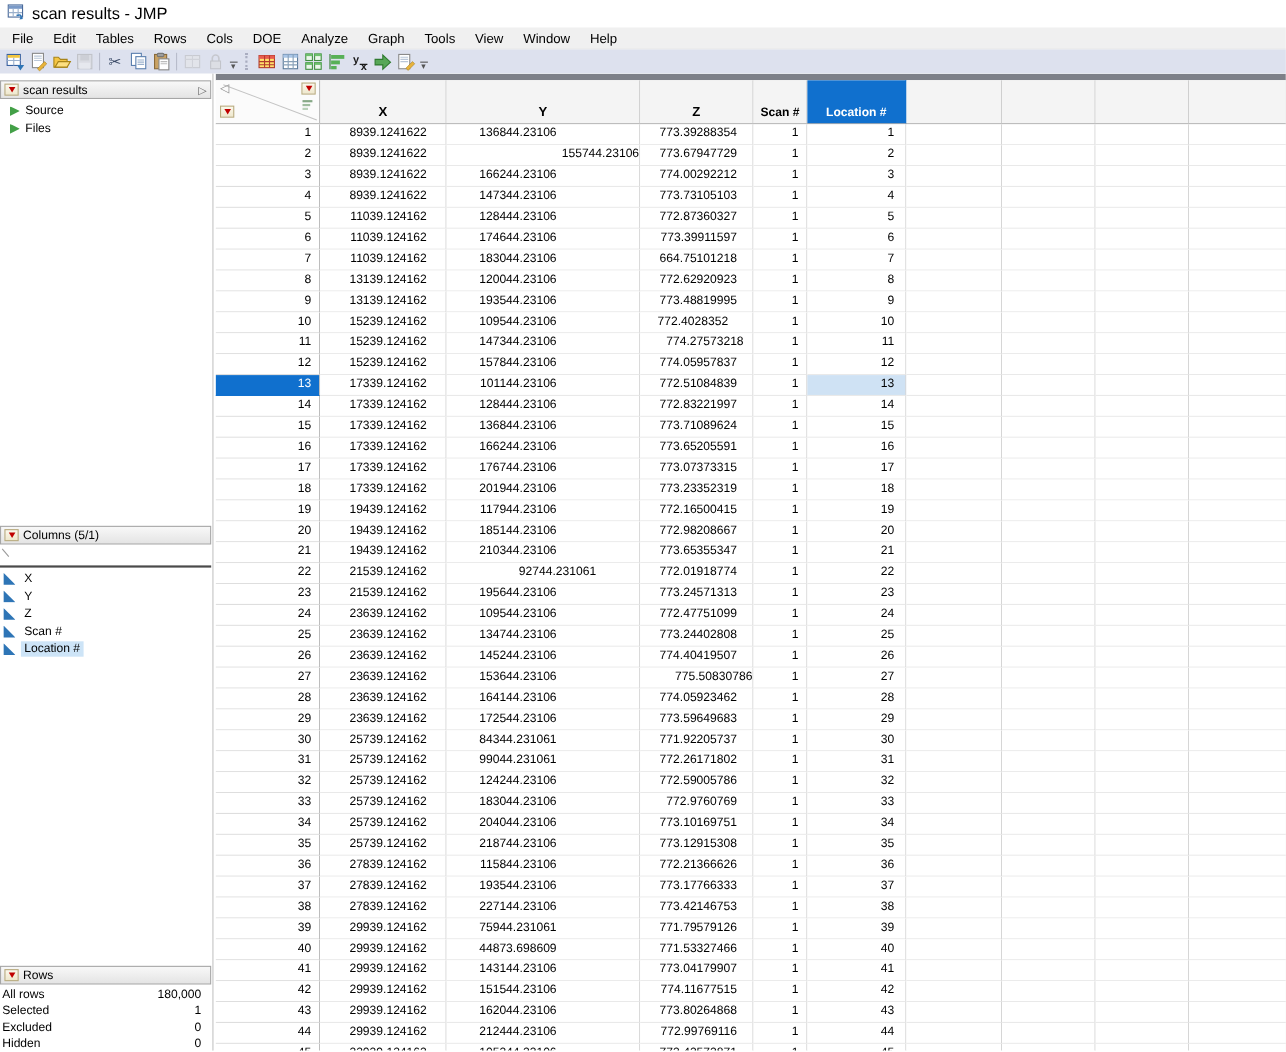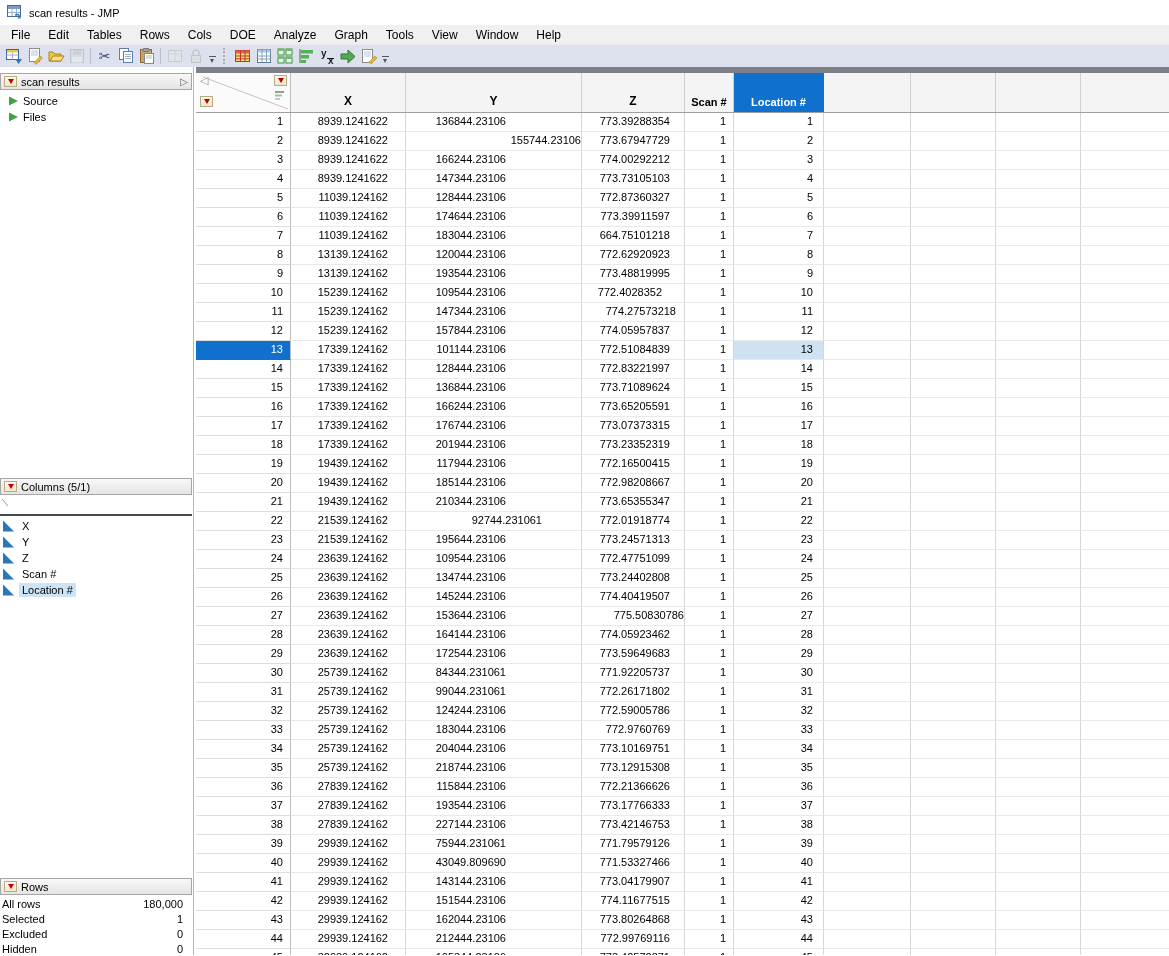--- a/index.html
+++ b/index.html
@@ -1,18 +1,18 @@
 <!DOCTYPE html>
 <html><head>
 <meta charset="utf-8">
 <style>
   html,body{margin:0;padding:0;background:#fff;}
   body{width:1169px;height:956px;overflow:hidden;font-family:"Liberation Sans",sans-serif;font-size:11px;color:#000;position:relative;}
   .titlebar{height:25px;background:#fff;display:flex;align-items:center;padding-left:6px;gap:7px;}
-  .titlebar .ttl{font-size:11px;color:#000;}
+  .titlebar .ttl{font-size:15px;color:#000;}
   .menubar{height:20px;background:#f0f0f0;display:flex;align-items:center;padding-left:2px;border-bottom:1px solid #eaeaea;box-sizing:border-box;}
   .menubar span{padding:2px 9px;font-size:12px;cursor:default;}
   .toolbar{height:22px;background:#dde1ee;display:flex;align-items:center;padding-left:3px;}
   .tbi{width:21px;height:20px;display:inline-flex;align-items:center;justify-content:center;}
   .tbi.dim{opacity:.5;filter:grayscale(1);}
   .tbsep{width:1px;height:16px;background:#b8bccb;margin:0 3px;}
   .dotsep{width:3px;height:16px;border-left:2px dotted #a9adc0;margin:0 4px;}
   .chev{font-size:8px;color:#555;width:10px;text-align:center;line-height:5px;margin:6px 2px 0 1px;}
   .chev::before{content:"";display:block;width:7px;border-top:1px solid #555;margin:0 auto 1px auto;}
   .cutglyph{font-size:14px;color:#3a4a66;line-height:18px;}
@@ -799,21 +799,21 @@
           <div class="cell" style="width: 49px; padding-right: 7px;">1</div>
           <div class="cell" style="width: 90px; padding-right: 10px;">39</div>
           <div class="cell" style="width: 87px;"></div>
           <div class="cell" style="width: 85px;"></div>
           <div class="cell" style="width: 85px;"></div>
           <div class="cell" style="width: 89px;"></div>
         </div>
         <div class="row">
           <div class="rnum" style="width: 95px;">40</div>
           <div class="cell" style="width: 115px; padding-right: 17px;">29939.124162</div>
-          <div class="cell" style="width: 176px; padding-right: 75px;">43049.809690</div>
+          <div class="cell" style="width: 176px; padding-right: 75px;">44873.698609</div>
           <div class="cell" style="width: 103px; padding-right: 14px;">771.53327466</div>
           <div class="cell" style="width: 49px; padding-right: 7px;">1</div>
           <div class="cell" style="width: 90px; padding-right: 10px;">40</div>
           <div class="cell" style="width: 87px;"></div>
           <div class="cell" style="width: 85px;"></div>
           <div class="cell" style="width: 85px;"></div>
           <div class="cell" style="width: 89px;"></div>
         </div>
         <div class="row">
           <div class="rnum" style="width: 95px;">41</div>

